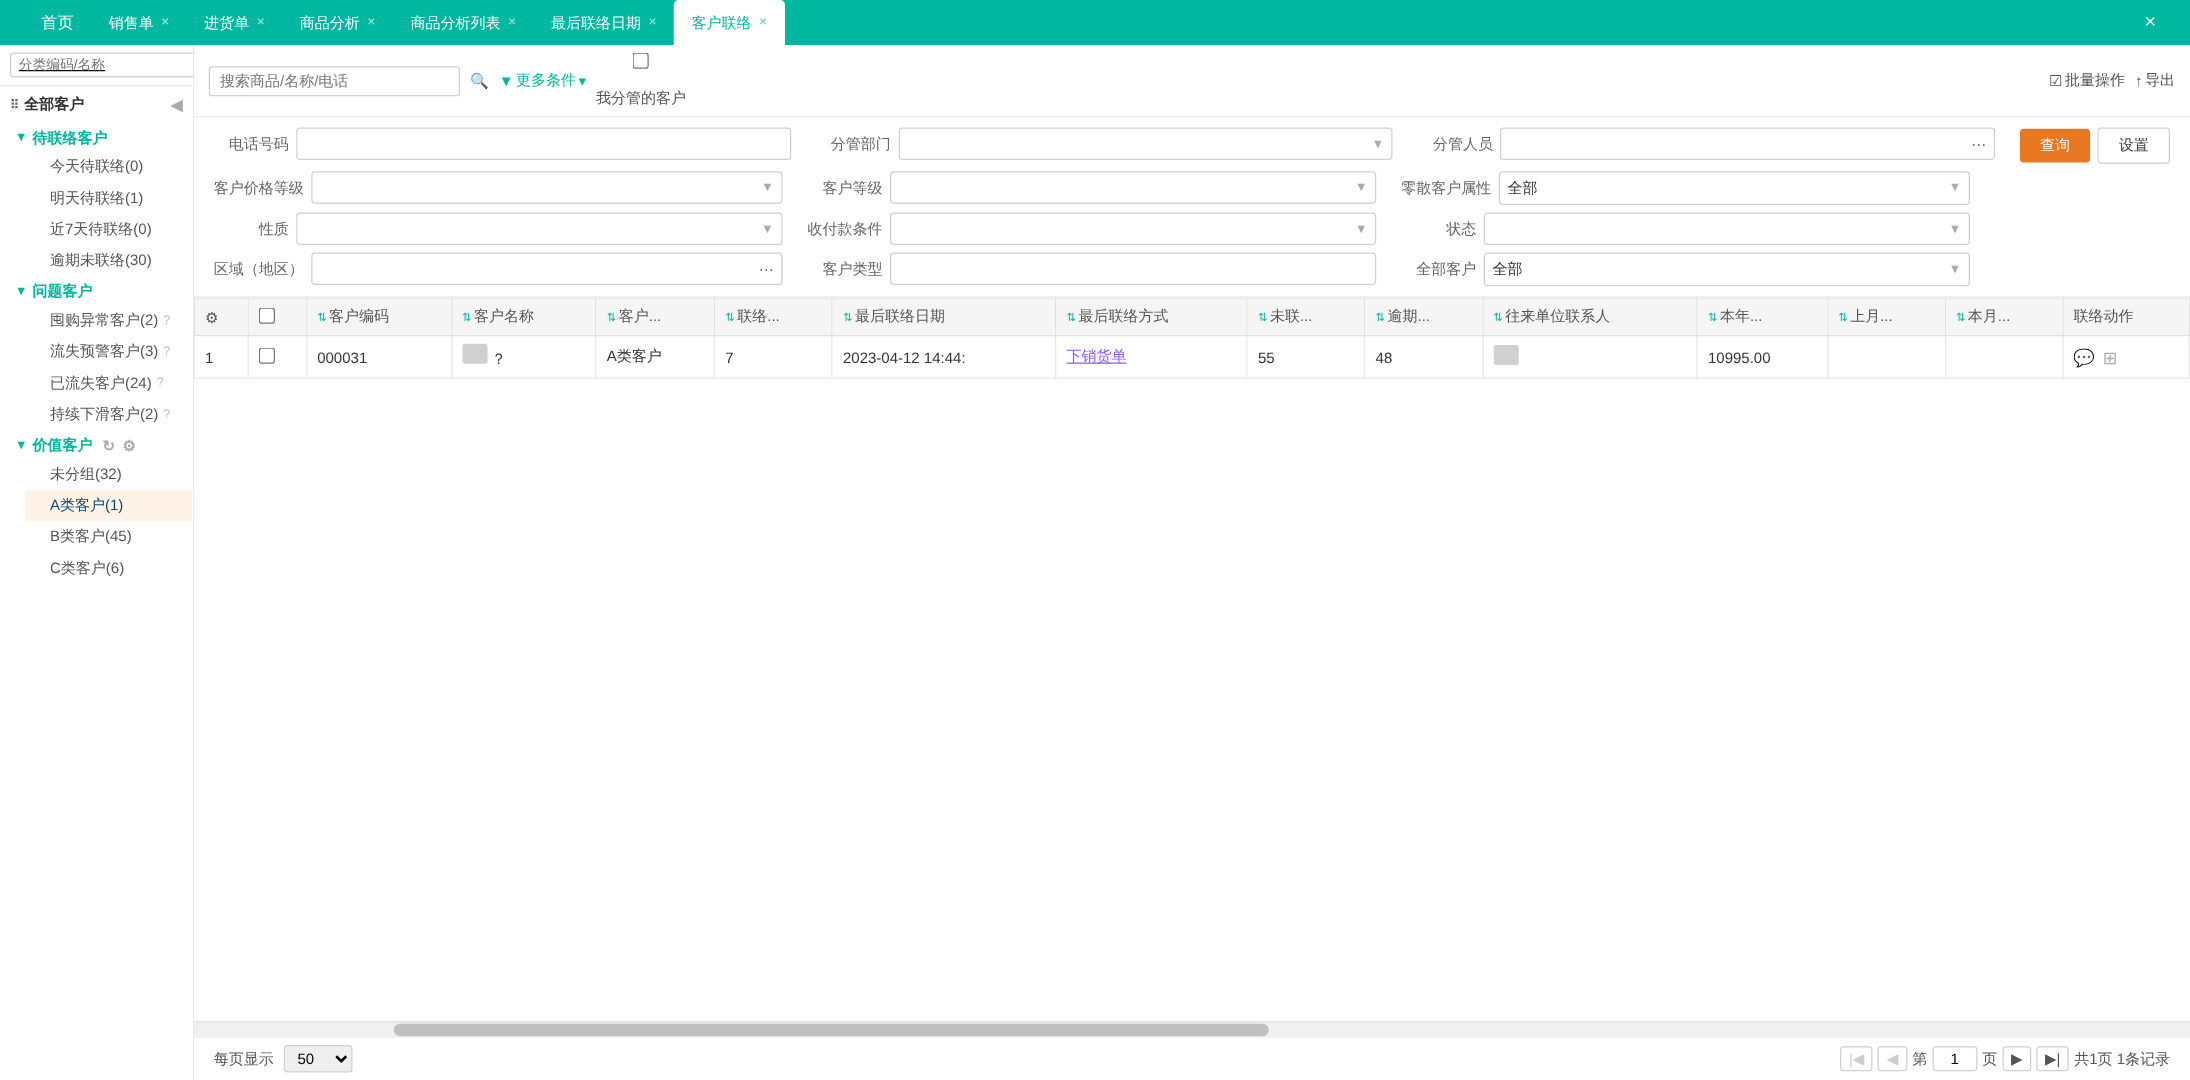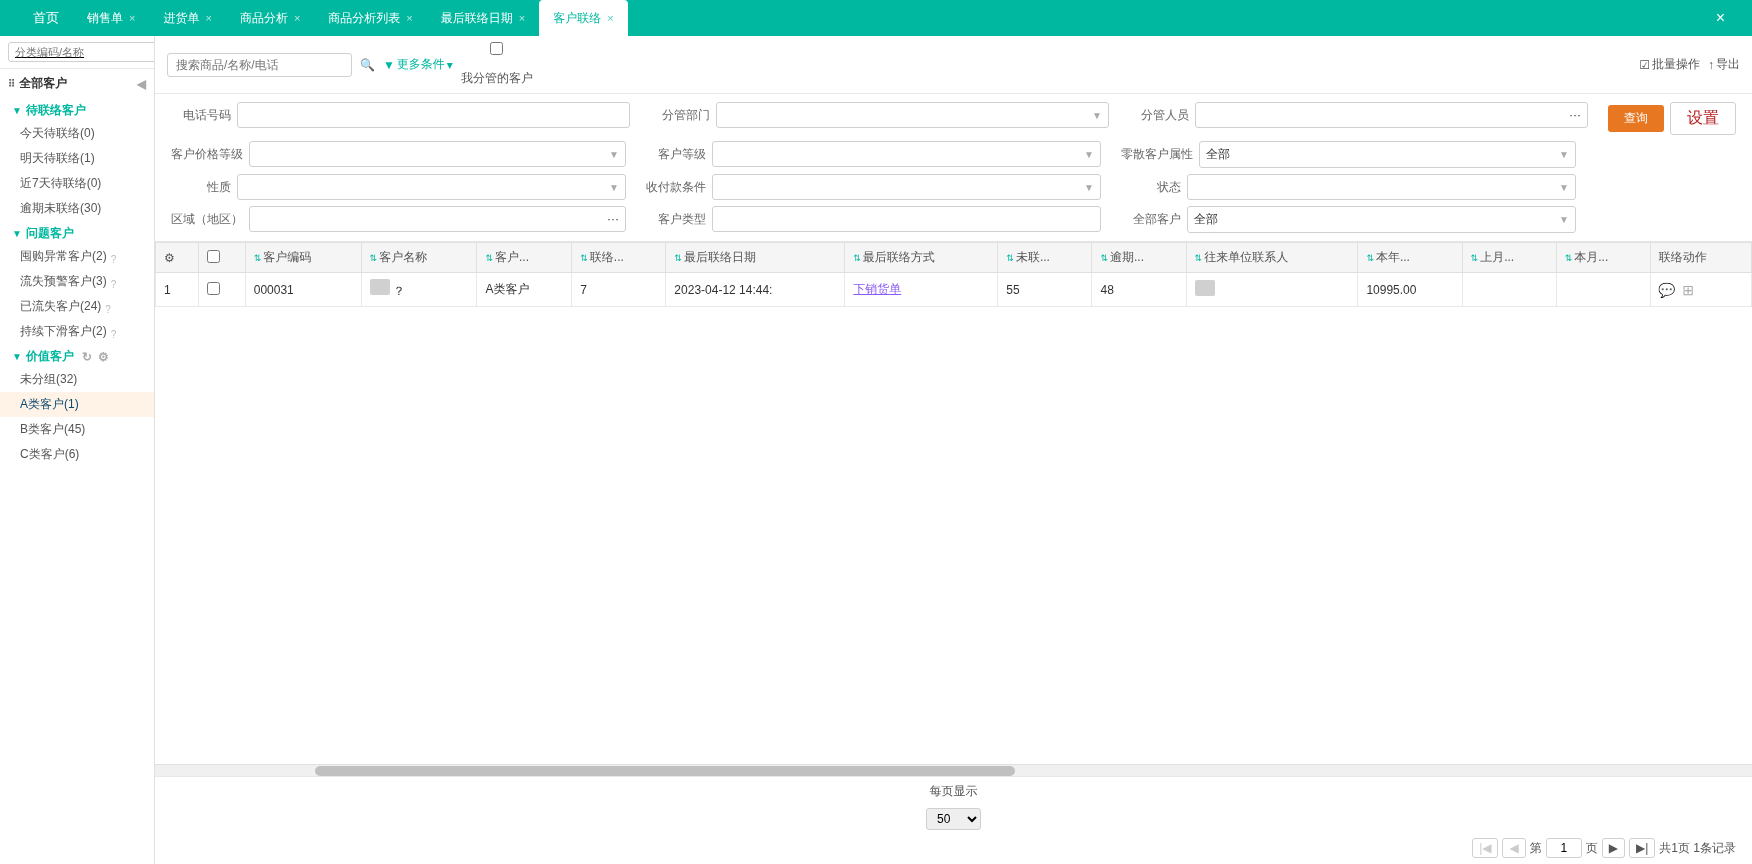--- a/index.html
+++ b/index.html
@@ -105,22 +105,23 @@
     }
     .sidebar-group-label .arrow {
       font-size: 10px;
     }
     .sidebar-item {
       padding: 4px 8px 4px 20px;
       color: #555;
       cursor: pointer;
       font-size: 12px;
       display: flex;
-      align-items: flex-end;
+      align-items: center;
       white-space: nowrap;
+      margin-left: 20px;
     }
     .sidebar-item.active { background: #fff3e8; color: #0c4a6e; }
     .sidebar-item .help-icon {
       margin-left: 4px;
       color: #bbb;
       font-size: 10px;
     }
 
     
     .content-area {
@@ -137,21 +138,21 @@
       padding: 6px 12px;
       display: flex;
       align-items: center;
       gap: 8px;
       border-bottom: 1px solid #e8e8e8;
     }
     .filter-search-input {
       border: 1px solid #d0d0d0;
       border-radius: 3px;
       padding: 4px 8px;
-      width: 185px;
+      width: 201px;
       font-size: 12px;
       outline: none;
     }
     .filter-icon { color: #aaa; cursor: pointer; }
     .more-filter-btn {
       color: #00b8a0;
       cursor: pointer;
       display: flex;
       align-items: center;
       gap: 2px;
@@ -240,26 +241,26 @@
       background: #e87722;
       color: #fff;
       border: none;
       border-radius: 3px;
       padding: 5px 16px;
       cursor: pointer;
       font-size: 12px;
     }
     .btn-settings {
       background: #fff;
-      color: #b91c1c;
+      color: #404040;
       border: 1px solid #d0d0d0;
       border-radius: 3px;
       padding: 5px 16px;
       cursor: pointer;
-      font-size: 16px;
+      font-size: 12px;
       font-family: Liberation Mono, monospace;
     }
 
     
     .table-area {
       flex: 1;
       overflow: auto;
       background: #fff;
       margin: 0;
     }
@@ -299,21 +300,20 @@
     
     .table-footer {
       background: #fff;
       border-top: 1px solid #e8e8e8;
       padding: 6px 16px;
       display: flex;
       align-items: center;
       gap: 8px;
       font-size: 12px;
       color: #555;
-      flex-direction: column;
     }
     .page-size-select {
       border: 1px solid #d0d0d0;
       border-radius: 3px;
       padding: 2px 6px;
       font-size: 12px;
       outline: none;
     }
     .page-nav { display: flex; align-items: center; gap: 4px; margin-left: auto; }
     .page-nav button {

